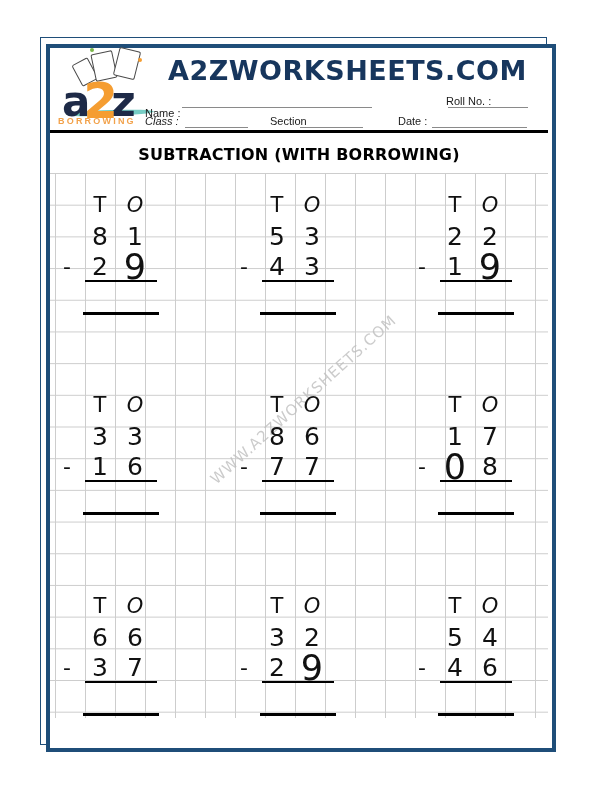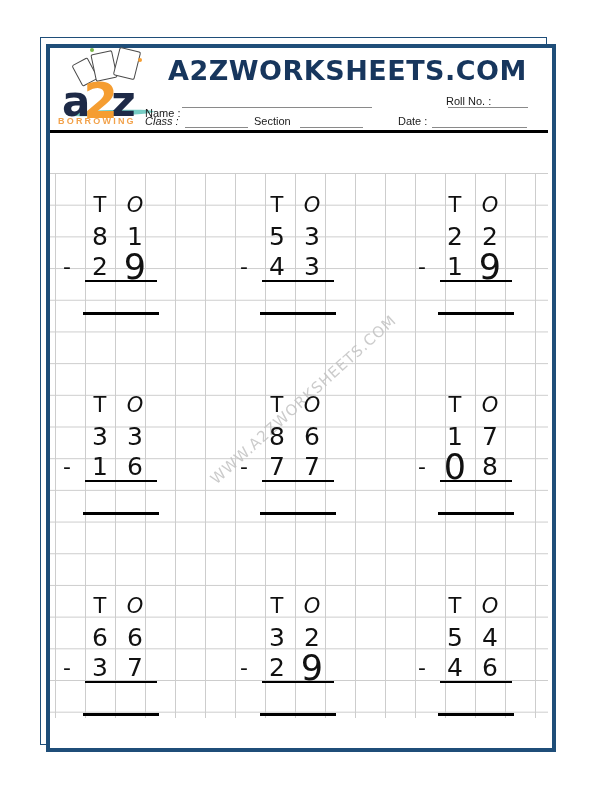--- a/index.html
+++ b/index.html
@@ -88,27 +88,28 @@
 
   <div class="site-title">A2ZWORKSHEETS.COM</div>
 
   <div class="flabel" style="left:145px;top:107px;">Name :</div>
   <div class="fline" style="left:182px;top:107px;width:190px;"></div>
   <div class="flabel" style="left:398px;top:95px;margin-left:48px;">Roll No. :</div>
   <div class="fline" style="left:448px;top:107px;width:80px;"></div>
 
   <div class="flabel" style="left:145px;top:115px;font-style:italic;">Class :</div>
   <div class="fline" style="left:185px;top:127px;width:63px;"></div>
-  <div class="flabel" style="left:254px;top:115px;">Section</div>
+  <div class="flabel" style="left:270px;top:115px;">Section</div>
   <div class="fline" style="left:300px;top:127px;width:63px;"></div>
   <div class="flabel" style="left:398px;top:115px;">Date :</div>
   <div class="fline" style="left:432px;top:127px;width:95px;"></div>
 
   <div class="sep"></div>
 
+  <div class="ws-title">SUBTRACTION (WITH BORROWING)</div>
 
   <div class="grid"></div>
 
   <div class="watermark">WWW.A2ZWORKSHEETS.COM</div>
 
   <div id="problems-layer">
       <div class="prob" style="left: 53px; top: 191px;">
         <span class="hdr col-tens">T</span>
         <span class="hdr col-ones">O</span>
         <span class="digit trow col-tens">8</span>

